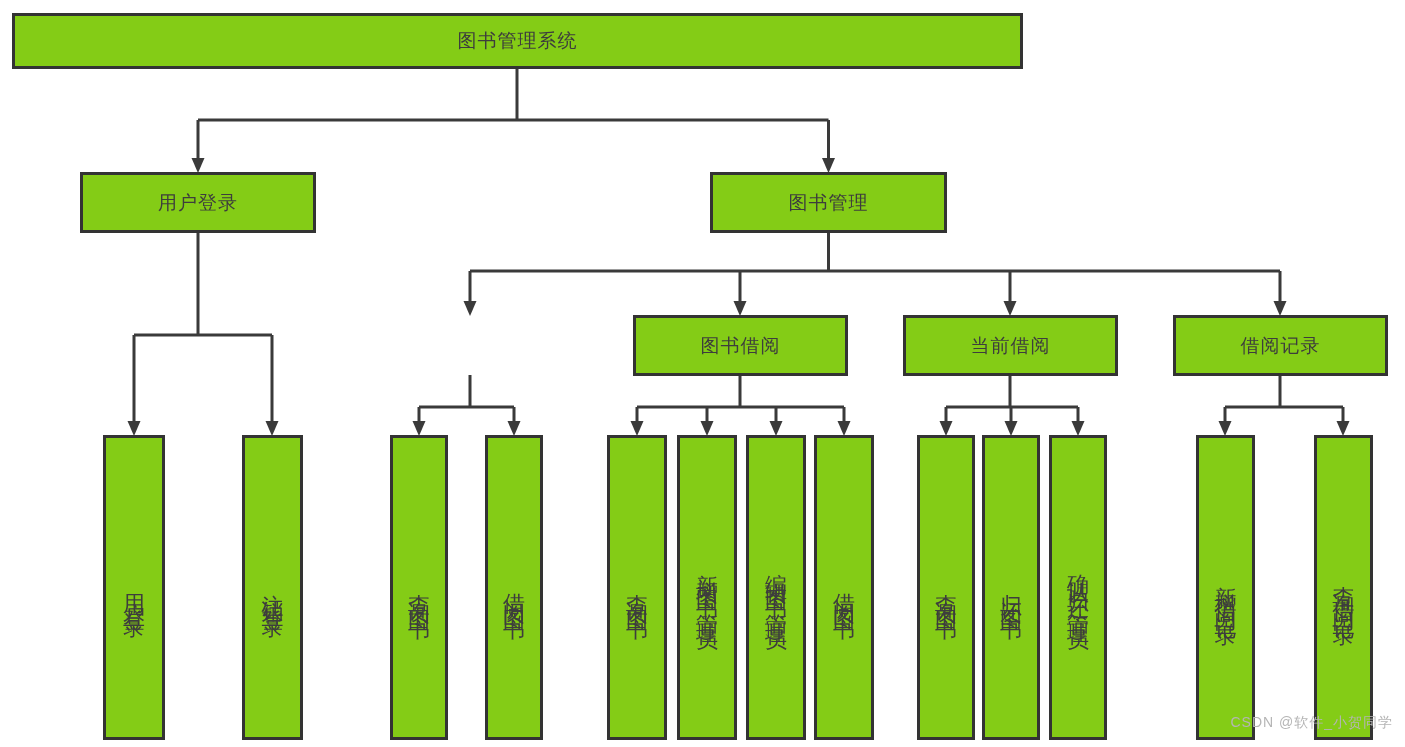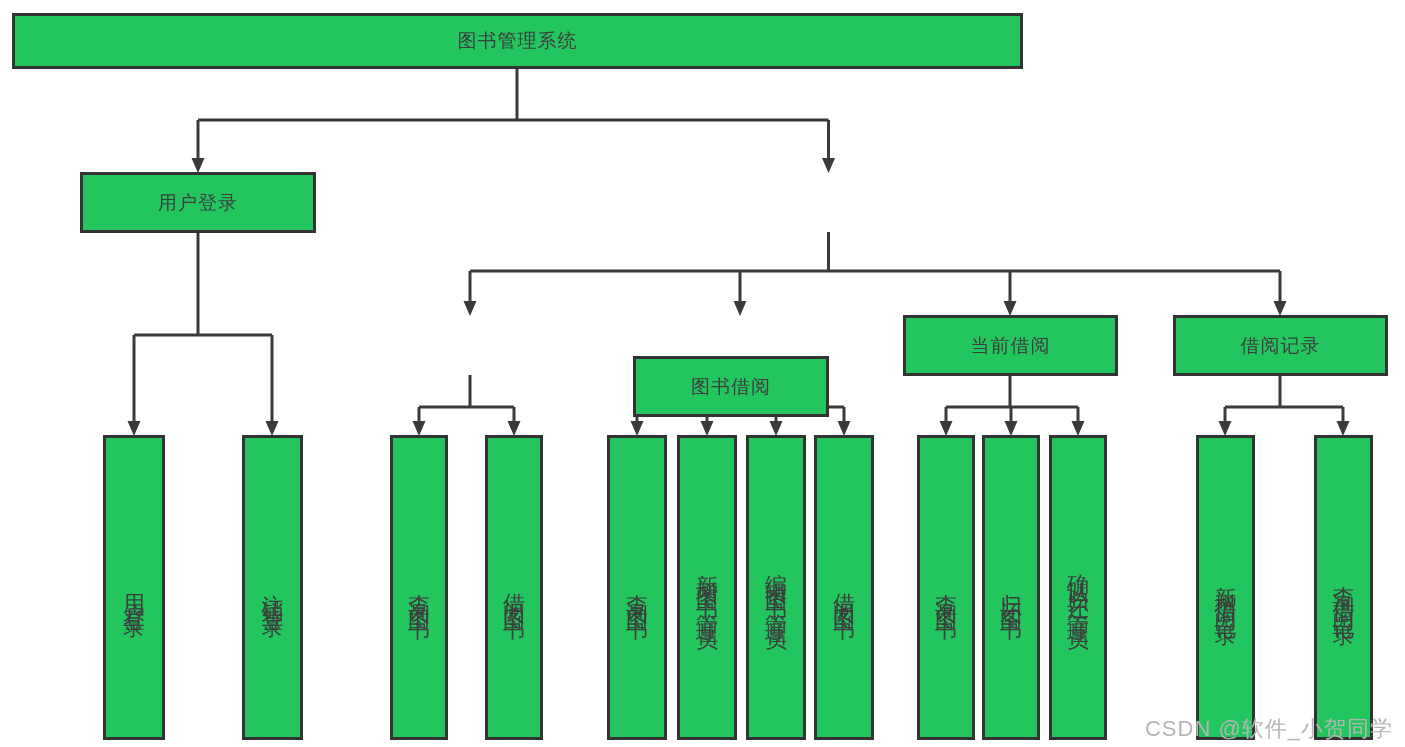--- a/index.html
+++ b/index.html
@@ -18,21 +18,21 @@
     background: #ffffff;
   }
   #connectors {
     position: absolute;
     left: 0; top: 0;
     width: 1405px; height: 747px;
     pointer-events: none;
   }
   .box {
     position: absolute;
-    background: #22c55e;
+    background: #84cc16;
     border: 3px solid #333333;
     box-sizing: border-box;
     display: flex;
     align-items: center;
     justify-content: center;
     color: #3d3d3d;
   }
   .hbox {
     font-size: 19px;
     letter-spacing: 1px;
@@ -43,42 +43,42 @@
     font-size: 22px;
     letter-spacing: 8px;
     line-height: 1;
     padding-top: 8px; 
   }
   
   #n-root  { left: 12px;   top: 13px;  width: 1011px; height: 56px; }
   #n-login { left: 80px;   top: 172px; width: 236px;  height: 61px; }
   #n-mgmt  { left: 710px;  top: 172px; width: 237px;  height: 61px; }
   #n-s0 { left: 363px;  top: 315px; width: 215px; height: 61px; }
-  #n-s1 { left: 633px;  top: 315px; width: 196px; height: 61px; margin-top: 41px; }
+  #n-s1 { left: 633px;  top: 315px; width: 215px; height: 61px; }
   #n-s2 { left: 903px;  top: 315px; width: 215px; height: 61px; text-align: right; }
   #n-s3 { left: 1173px; top: 315px; width: 215px; height: 61px; }
   .leaf { top: 435px; height: 305px; }
   #l0  { left: 103px;  width: 62px; }
   #l1  { left: 242px;  width: 61px; }
   #l2  { left: 390px;  width: 58px; }
   #l3  { left: 485px;  width: 58px; }
   #l4  { left: 607px;  width: 60px; }
   #l5  { left: 677px;  width: 60px; }
   #l6  { left: 746px;  width: 60px; }
   #l7  { left: 814px;  width: 60px; }
   #l8  { left: 917px;  width: 58px; }
   #l9  { left: 982px;  width: 58px; }
   #l10 { left: 1049px; width: 58px; }
   #l11 { left: 1196px; width: 59px; }
   #l12 { left: 1314px; width: 59px; }
   #watermark {
     position: absolute;
     right: 12px;
     top: 714px;
-    font-size: 22px;
+    font-size: 14px;
     color: #b5b5b5;
     letter-spacing: 1px;
   }
 </style>
 </head>
 <body>
 
 <div id="stage">
 
   <svg id="connectors" viewBox="0 0 1405 747" xmlns="http://www.w3.org/2000/svg">
@@ -120,20 +120,21 @@
       <polygon points="1004.5,421 1017.5,421 1011,436"></polygon>
       <polygon points="1071.5,421 1084.5,421 1078,436"></polygon>
       <polygon points="1218.5,421 1231.5,421 1225,436"></polygon>
       <polygon points="1336.5,421 1349.5,421 1343,436"></polygon>
     </g>
   </svg>
 
   <div id="n-root" class="box hbox">图书管理系统</div>
 
   <div id="n-login" class="box hbox">用户登录</div>
+  <div id="n-mgmt" class="box hbox">图书管理</div>
 
   <div id="n-s1" class="box hbox">图书借阅</div>
   <div id="n-s2" class="box hbox">当前借阅</div>
   <div id="n-s3" class="box hbox">借阅记录</div>
 
   <div id="l0" class="box vbox leaf">用户登录</div>
   <div id="l1" class="box vbox leaf">注销登录</div>
 
   <div id="l2" class="box vbox leaf">查询图书</div>
   <div id="l3" class="box vbox leaf">借阅图书</div>

